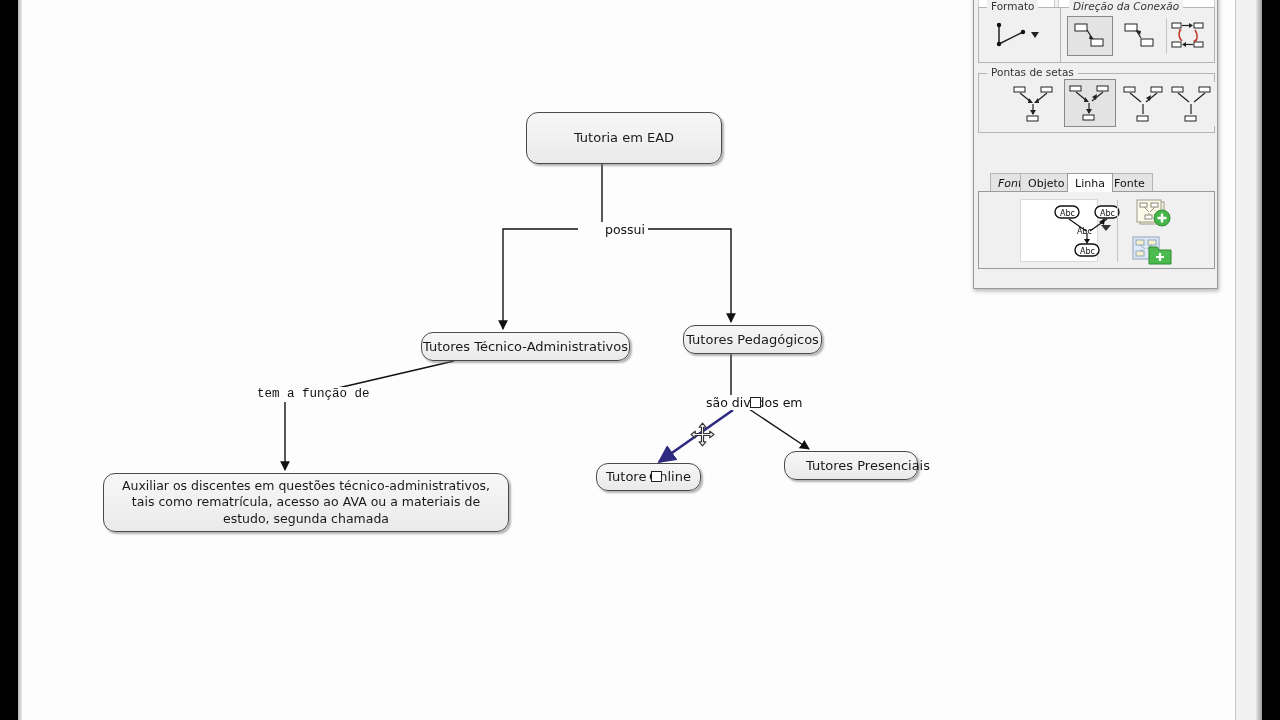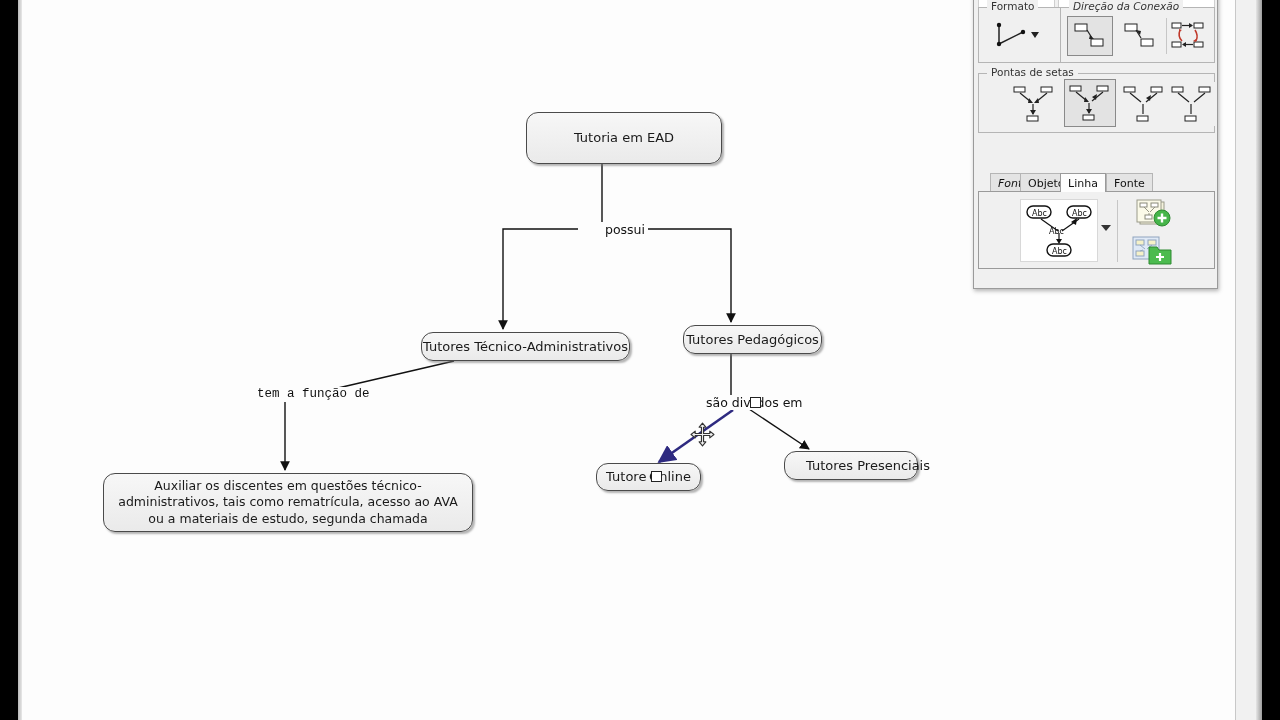--- a/index.html
+++ b/index.html
@@ -49,21 +49,21 @@
     padding:2px 8px;
     white-space:nowrap;
   }
   .node.multiline { white-space:normal; }
 
   #node-root        { left:504px; top:112px; width:196px; height:52px; border-radius:12px; }
   #node-tec         { left:399px; top:332px; width:209px; height:29px; }
   #node-ped         { left:661px; top:325px; width:139px; height:29px; }
   #node-online      { left:574px; top:463px; width:105px; height:28px; }
   #node-presencial  { left:762px; top:451px; width:134px; height:29px;padding-left:42px; }
-  #node-funcao      { left:81px;  top:473px; width:370px; height:59px; font-size:12.5px; padding:4px 10px; }
+  #node-funcao      { left:81px;  top:473px; width:406px; height:59px; font-size:12.5px; padding:4px 10px; }
 
   
   .handle {
     position:absolute; width:11px; height:11px;
     background:#ffffff; border:1px solid #222;
   }
   #handle-divididos { left:728px; top:397px; }
   #handle-online    { left:629px; top:471px; }
 
   
@@ -124,30 +124,30 @@
     position:absolute; top:0; height:19px;
     font-size:11px; color:#111;
     display:flex; align-items:center; justify-content:center;
     background:#e4e4e4; border:1px solid #b5b5b5; border-bottom:none;
     padding:0 7px;
   }
   .tab.active { background:#fdfdfd; border-color:#9a9a9a; z-index:3; }
 
   #tab-fonte  { left:16px;font-style:italic;   }
   #tab-objeto { left:46px;  }
-  #tab-linha  { left:86px;  }
+  #tab-linha  { left:93px;  }
   #tab-cmap   { left:132px; }
 
   .tab-body {
     position:absolute; left:4px; top:216px; width:237px; height:78px;
     background:#f0f0f0; border:1px solid #9a9a9a;
   }
   .style-preview {
     position:absolute; left:41px; top:7px; width:78px; height:63px;
-    background:#ffffff; border:1px solid #d8d8d8;
+    background:#ffffff; border:1px solid #d8d8d8;padding-left:28px;
   }
   .dd-arrow {
     position:absolute; left:122px; top:33px;
     width:0;height:0;border-left:5px solid transparent;border-right:5px solid transparent;
     border-top:6px solid #333;
   }
   .vdiv { position:absolute; left:138px; top:8px; width:1px; height:62px; background:#c6c6c6; }
 
   .cmap-icon { position:absolute; }
   #cmap-icon-1 { left:155px; top:6px;  width:40px; height:34px; }

